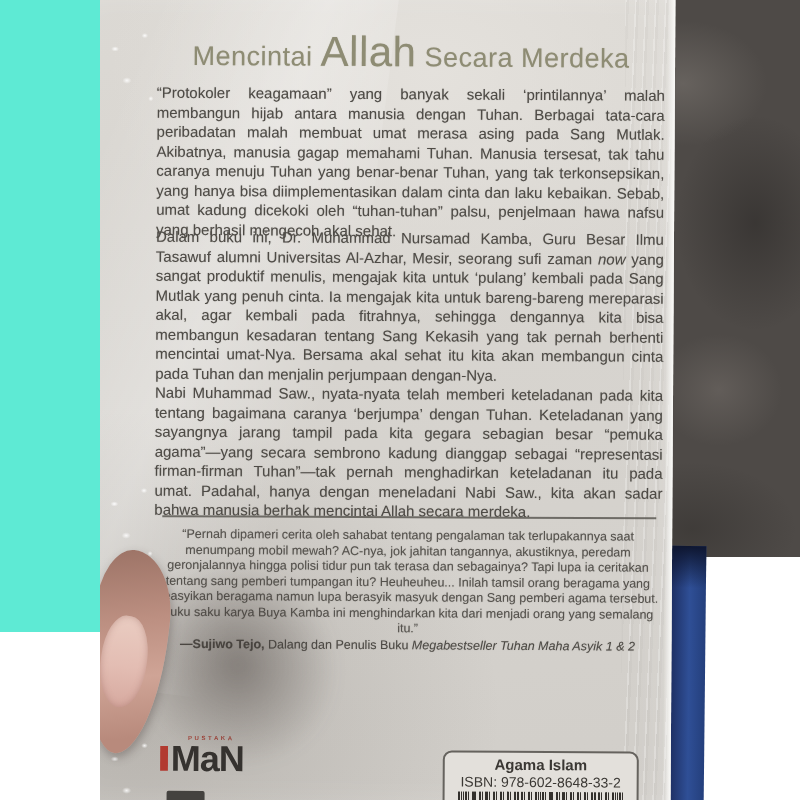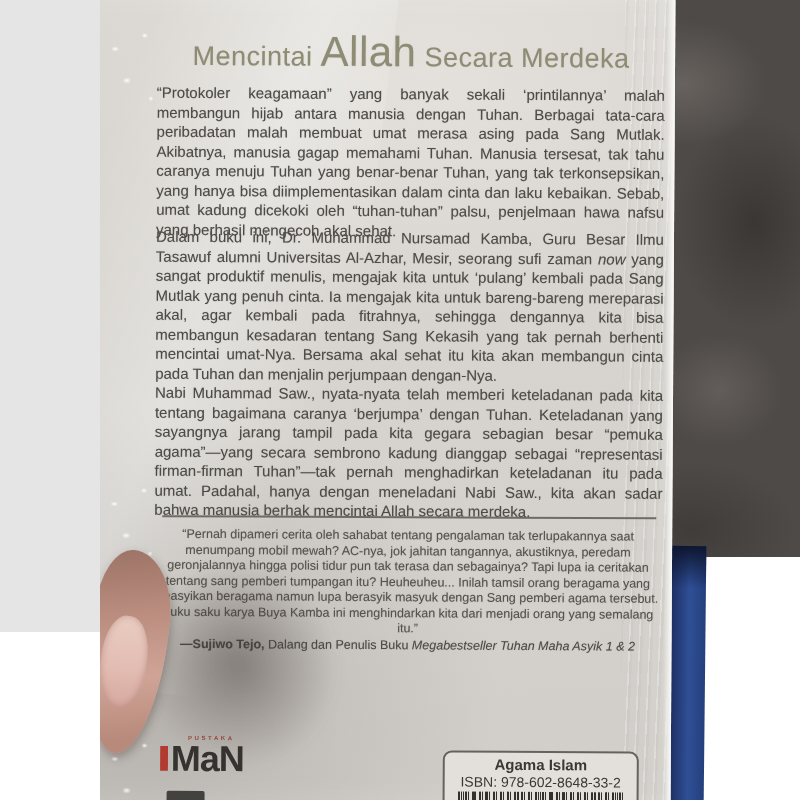--- a/index.html
+++ b/index.html
@@ -1,17 +1,17 @@
 <!DOCTYPE html>
 <html><head>
 <meta charset="utf-8">
 <style>
   html,body{margin:0;padding:0;width:800px;height:800px;background:#ffffff;overflow:hidden;
             font-family:"Liberation Sans",sans-serif;}
-  .stage{position:relative;width:800px;height:632px;background:#e5e5e5;}
+  .stage{position:relative;width:800px;height:632px;background:#5eead4;}
 
   
   .photo{position:absolute;left:100px;top:0;width:700px;height:800px;overflow:hidden;background:#fff;}
 
   
   .bg-wall{position:absolute;left:520px;top:0;width:180px;height:557px;
     background:
       radial-gradient(120px 90px at 35% 15%, rgba(140,134,128,.40), transparent 70%),
       radial-gradient(110px 150px at 75% 40%, rgba(25,23,22,.38), transparent 72%),
       radial-gradient(90px 80px at 55% 70%, rgba(150,142,136,.28), transparent 70%),

